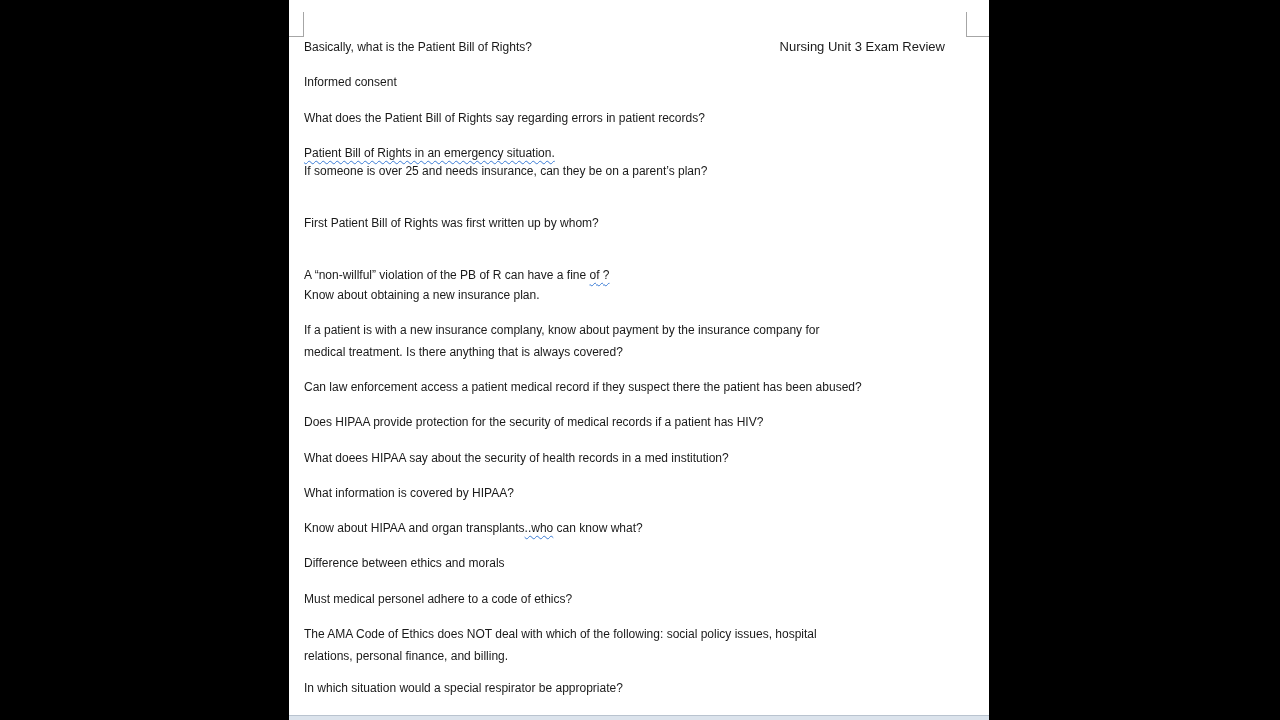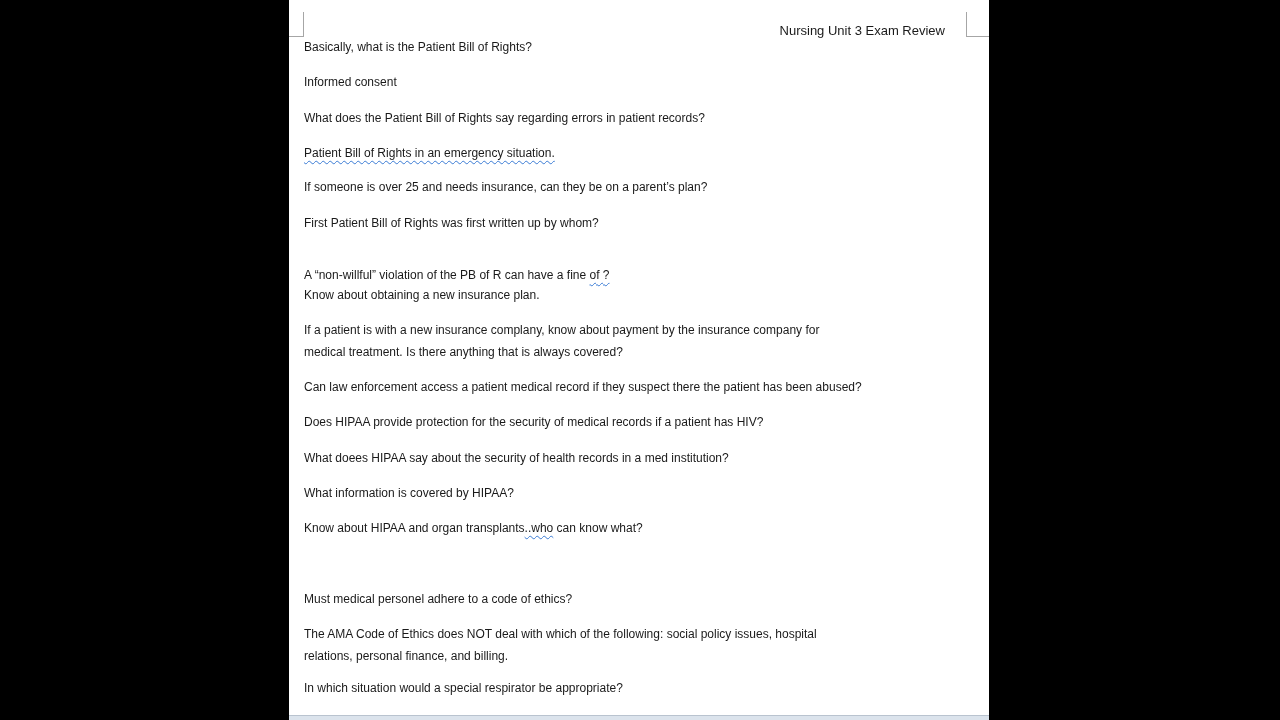--- a/index.html
+++ b/index.html
@@ -53,21 +53,21 @@
     .corner-tr {
       right: 0px;
       top: 12px;
       width: 22px;
       border-left-width: 1px;
       border-bottom-width: 1px;
     }
     .header-right {
       position: absolute;
       right: 44px;
-      top: 22px;
+      top: 38px;
       font-size: 13px;
       line-height: 18px;
       white-space: nowrap;
       margin-left: 28px;
     }
     .line {
       position: absolute;
       left: 15px;
       font-size: 12px;
       line-height: 22px;
@@ -86,34 +86,35 @@
   <div class="page">
     <div class="corner-mark corner-tl"></div>
     <div class="corner-mark corner-tr"></div>
 
     <div class="header-right">Nursing Unit 3 Exam Review</div>
 
     <div class="line" style="top:36px">Basically, what is the Patient Bill of Rights?</div>
     <div class="line" style="top:71px">Informed consent</div>
     <div class="line" style="top:107px">What does the Patient Bill of Rights say regarding errors in patient records?</div>
     <div class="line squiggle" style="top:142px">Patient Bill of Rights in an emergency situation.</div>
-    <div class="line" style="top:176px">If someone is over 25 and needs insurance, can they be on a parent’s plan?</div>
+    <div class="line" style="top:160px">If someone is over 25 and needs insurance, can they be on a parent’s plan?</div>
     <div class="line" style="top:212px">First Patient Bill of Rights was first written up by whom?</div>
     <div class="line" style="top:264px">
       <span>A “non-willful” violation of the PB of R can have a fine </span><span class="squiggle">of ?</span>
     </div>
     <div class="line" style="top:284px">Know about obtaining a new insurance plan.</div>
     <div class="line" style="top:319px">If a patient is with a new insurance complany, know about payment by the insurance company for</div>
     <div class="line" style="top:341px">medical treatment.  Is there anything that is always covered?</div>
     <div class="line" style="top:376px">Can law enforcement access a patient medical record if they suspect there the patient has been abused?</div>
     <div class="line" style="top:411px">Does HIPAA provide protection for the security of medical records if a patient has HIV?</div>
     <div class="line" style="top:447px">What doees HIPAA say about the security of health records in a med institution?</div>
     <div class="line" style="top:482px">What information is covered by HIPAA?</div>
     <div class="line" style="top:517px">
       <span>Know about HIPAA and organ transplants</span><span class="squiggle">..who</span><span> can know what?</span>
     </div>
+    <div class="line" style="top:552px">Difference between ethics and morals</div>
     <div class="line" style="top:588px">Must medical personel adhere to a code of ethics?</div>
     <div class="line" style="top:623px">The AMA Code of Ethics does NOT deal with which of the following:  social policy issues, hospital</div>
     <div class="line" style="top:645px">relations, personal finance, and billing.</div>
     <div class="line" style="top:677px">In which situation would a special respirator be appropriate?</div>
   </div>
   <div class="page-gap"></div>
 </div>
 
 </body></html>

